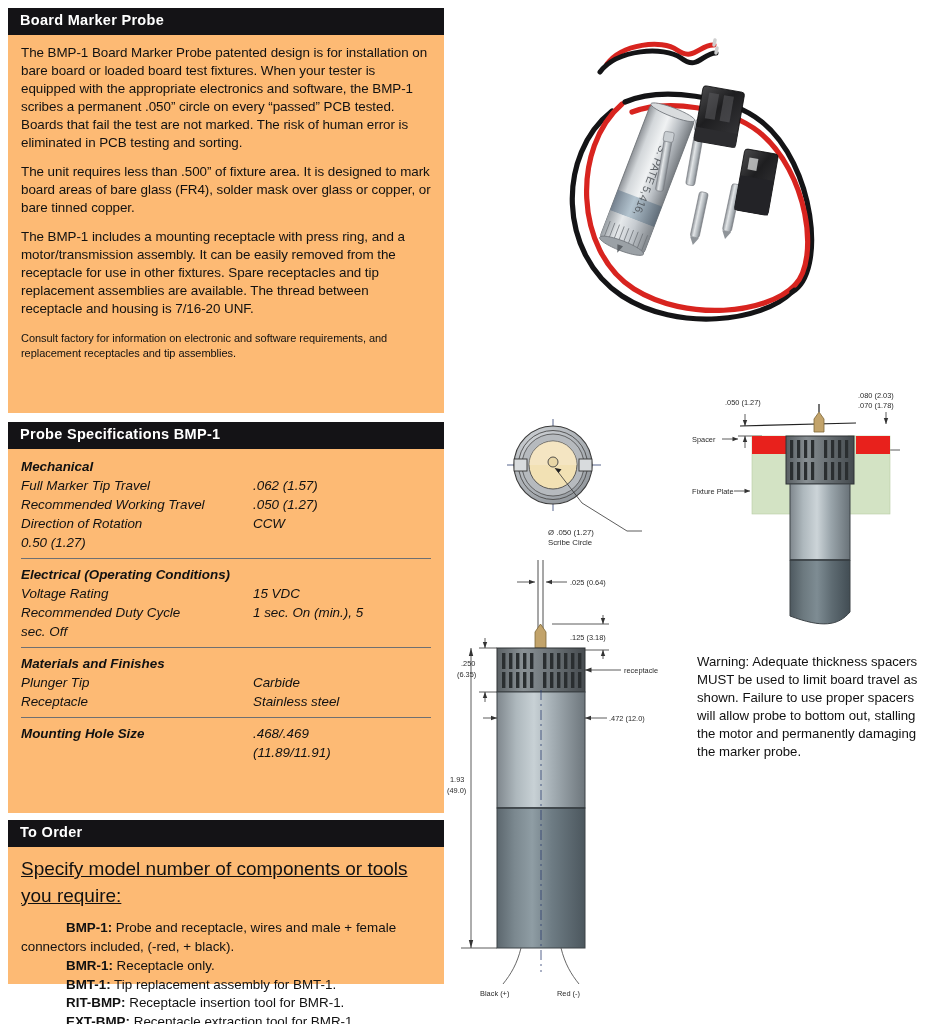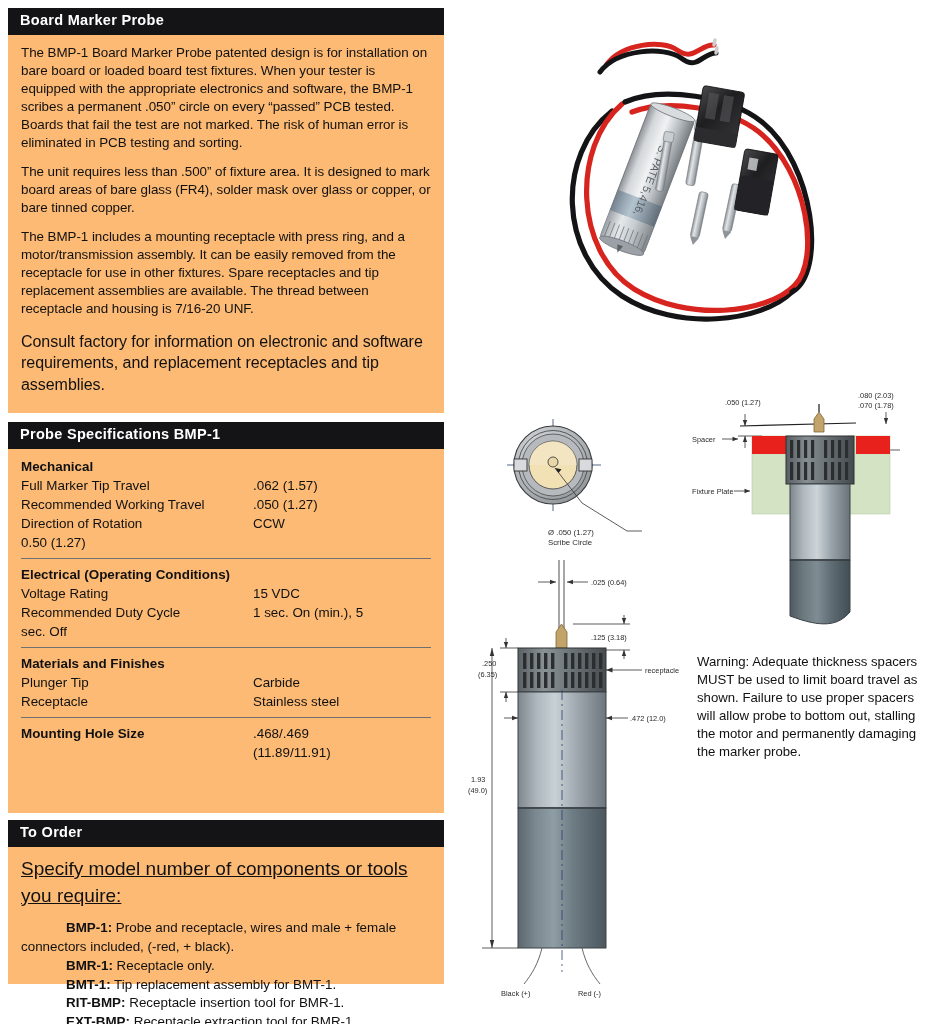--- a/index.html
+++ b/index.html
@@ -10,24 +10,24 @@
   }
   
   .panel{position:absolute;left:8px;width:436px;background:#fdba74;}
   .panel-head{
     background:#141316;color:#ffffff;font-weight:bold;font-size:14.5px;
     letter-spacing:.3px;padding:5px 0 6px 12px;line-height:1.1;
   }
   .panel-body{padding:9px 13px 10px 13px;}
   .para{font-size:13.4px;line-height:1.345;margin:0 0 11px 0;letter-spacing:-.05px;}
   .para:last-child{margin-bottom:0;}
-  .fine{font-size:16px;line-height:1.32;margin:13px 0 0 0;letter-spacing:-.05px;}
+  .fine{font-size:11px;line-height:1.32;margin:13px 0 0 0;letter-spacing:-.05px;}
 
   
-  .spec-group{padding:0;}
+  .spec-group{padding:0;font-style:italic;}
   .spec-group + .spec-group{border-top:1.4px solid #6f7072;margin-top:6px;padding-top:6px;}
   .grp-title{font-size:13.4px;font-weight:bold;line-height:1.42;}
   .row{display:flex;font-size:13.4px;line-height:1.42;}
   .row .k{width:232px;flex:0 0 232px;}
   .row .v{flex:1;}
 
   
   .ord-intro{font-size:19px;line-height:1.4;margin:0 0 10px 0;text-decoration:underline;}
   .ord{font-size:13.4px;line-height:1.405;}
   .ord b{font-weight:bold;padding-left:45px;}
@@ -269,21 +269,21 @@
   <line x1="92" y1="88" x2="65" y2="53" stroke="#333" stroke-width="0.8"></line>
   <path d="M65 53 l6.5 1.3 l-3 3.8 z" fill="#222"></path>
 
   <polyline points="92,88 137,116 152,116" fill="none" stroke="#333" stroke-width="0.8"></polyline>
   <path d="M152 116 l-2 -4 l0 8 z" fill="#333" opacity="0"></path>
   <text class="dimtxt2" x="58" y="120">Ø .050 (1.27)</text>
   <text class="dimtxt2" x="58" y="130">Scribe Circle</text>
 </svg>
 </div>
 
-<div class="draw" style="left:460px;top:560px;width:240px;height:460px;text-decoration:underline;">
+<div class="draw" style="left:439px;top:560px;width:240px;height:460px;text-decoration:underline;">
 <svg width="240" height="460" viewBox="0 0 240 460" xmlns="http://www.w3.org/2000/svg">
   <defs>
     <linearGradient id="bodyU" x1="0" y1="0" x2="1" y2="0">
       <stop offset="0" stop-color="#7f878d"></stop>
       <stop offset="0.22" stop-color="#aeb8bd"></stop>
       <stop offset="0.42" stop-color="#c8d1d5"></stop>
       <stop offset="0.62" stop-color="#a6b0b6"></stop>
       <stop offset="1" stop-color="#6d767c"></stop>
     </linearGradient>
     <linearGradient id="bodyL" x1="0" y1="0" x2="1" y2="0">

